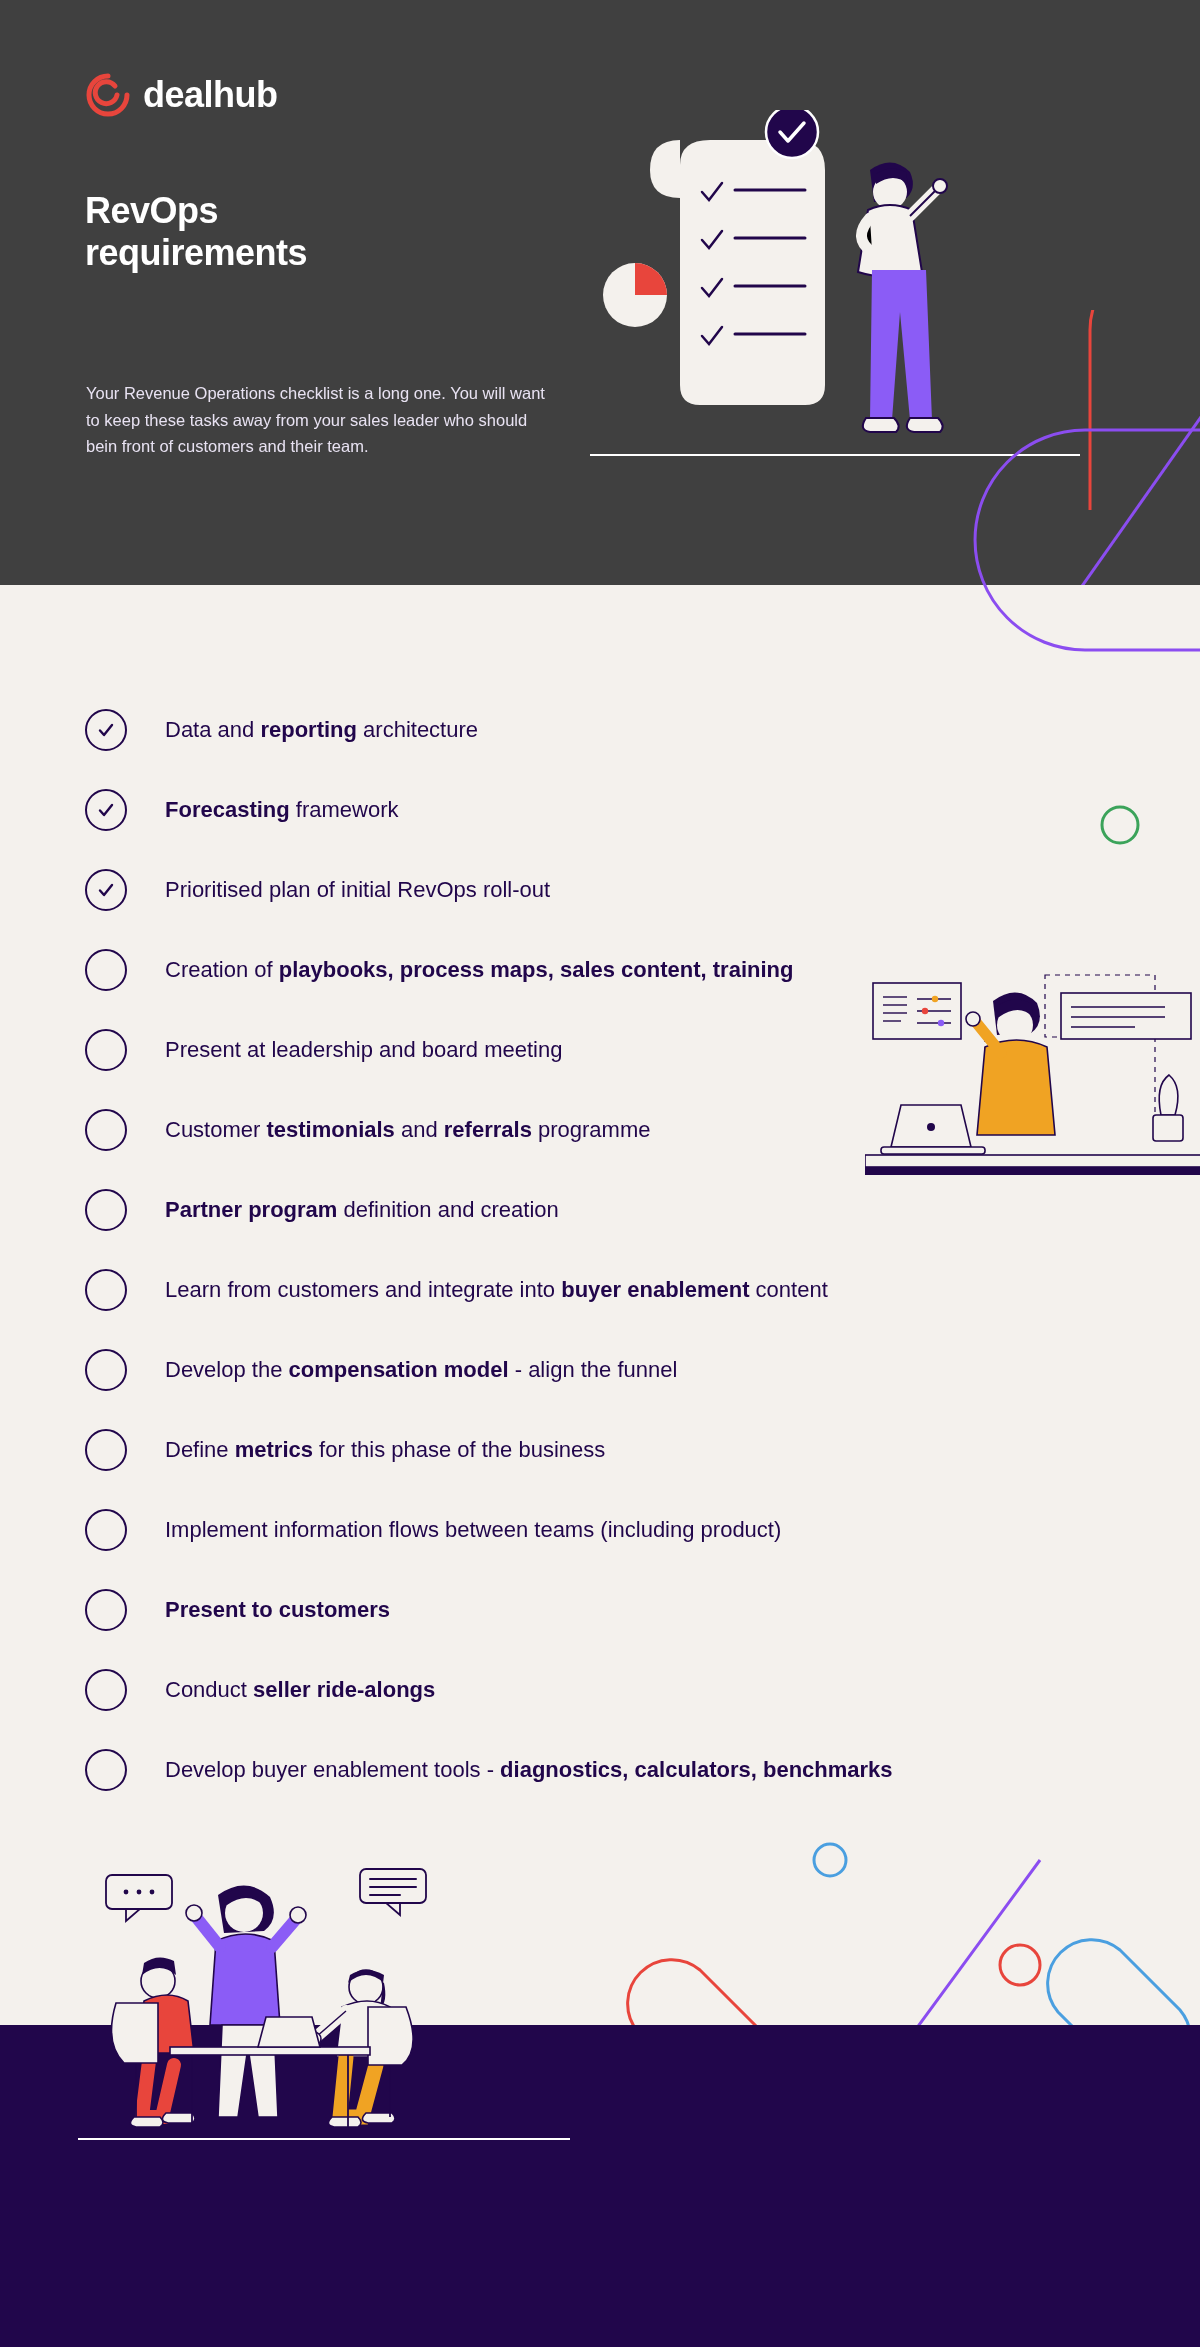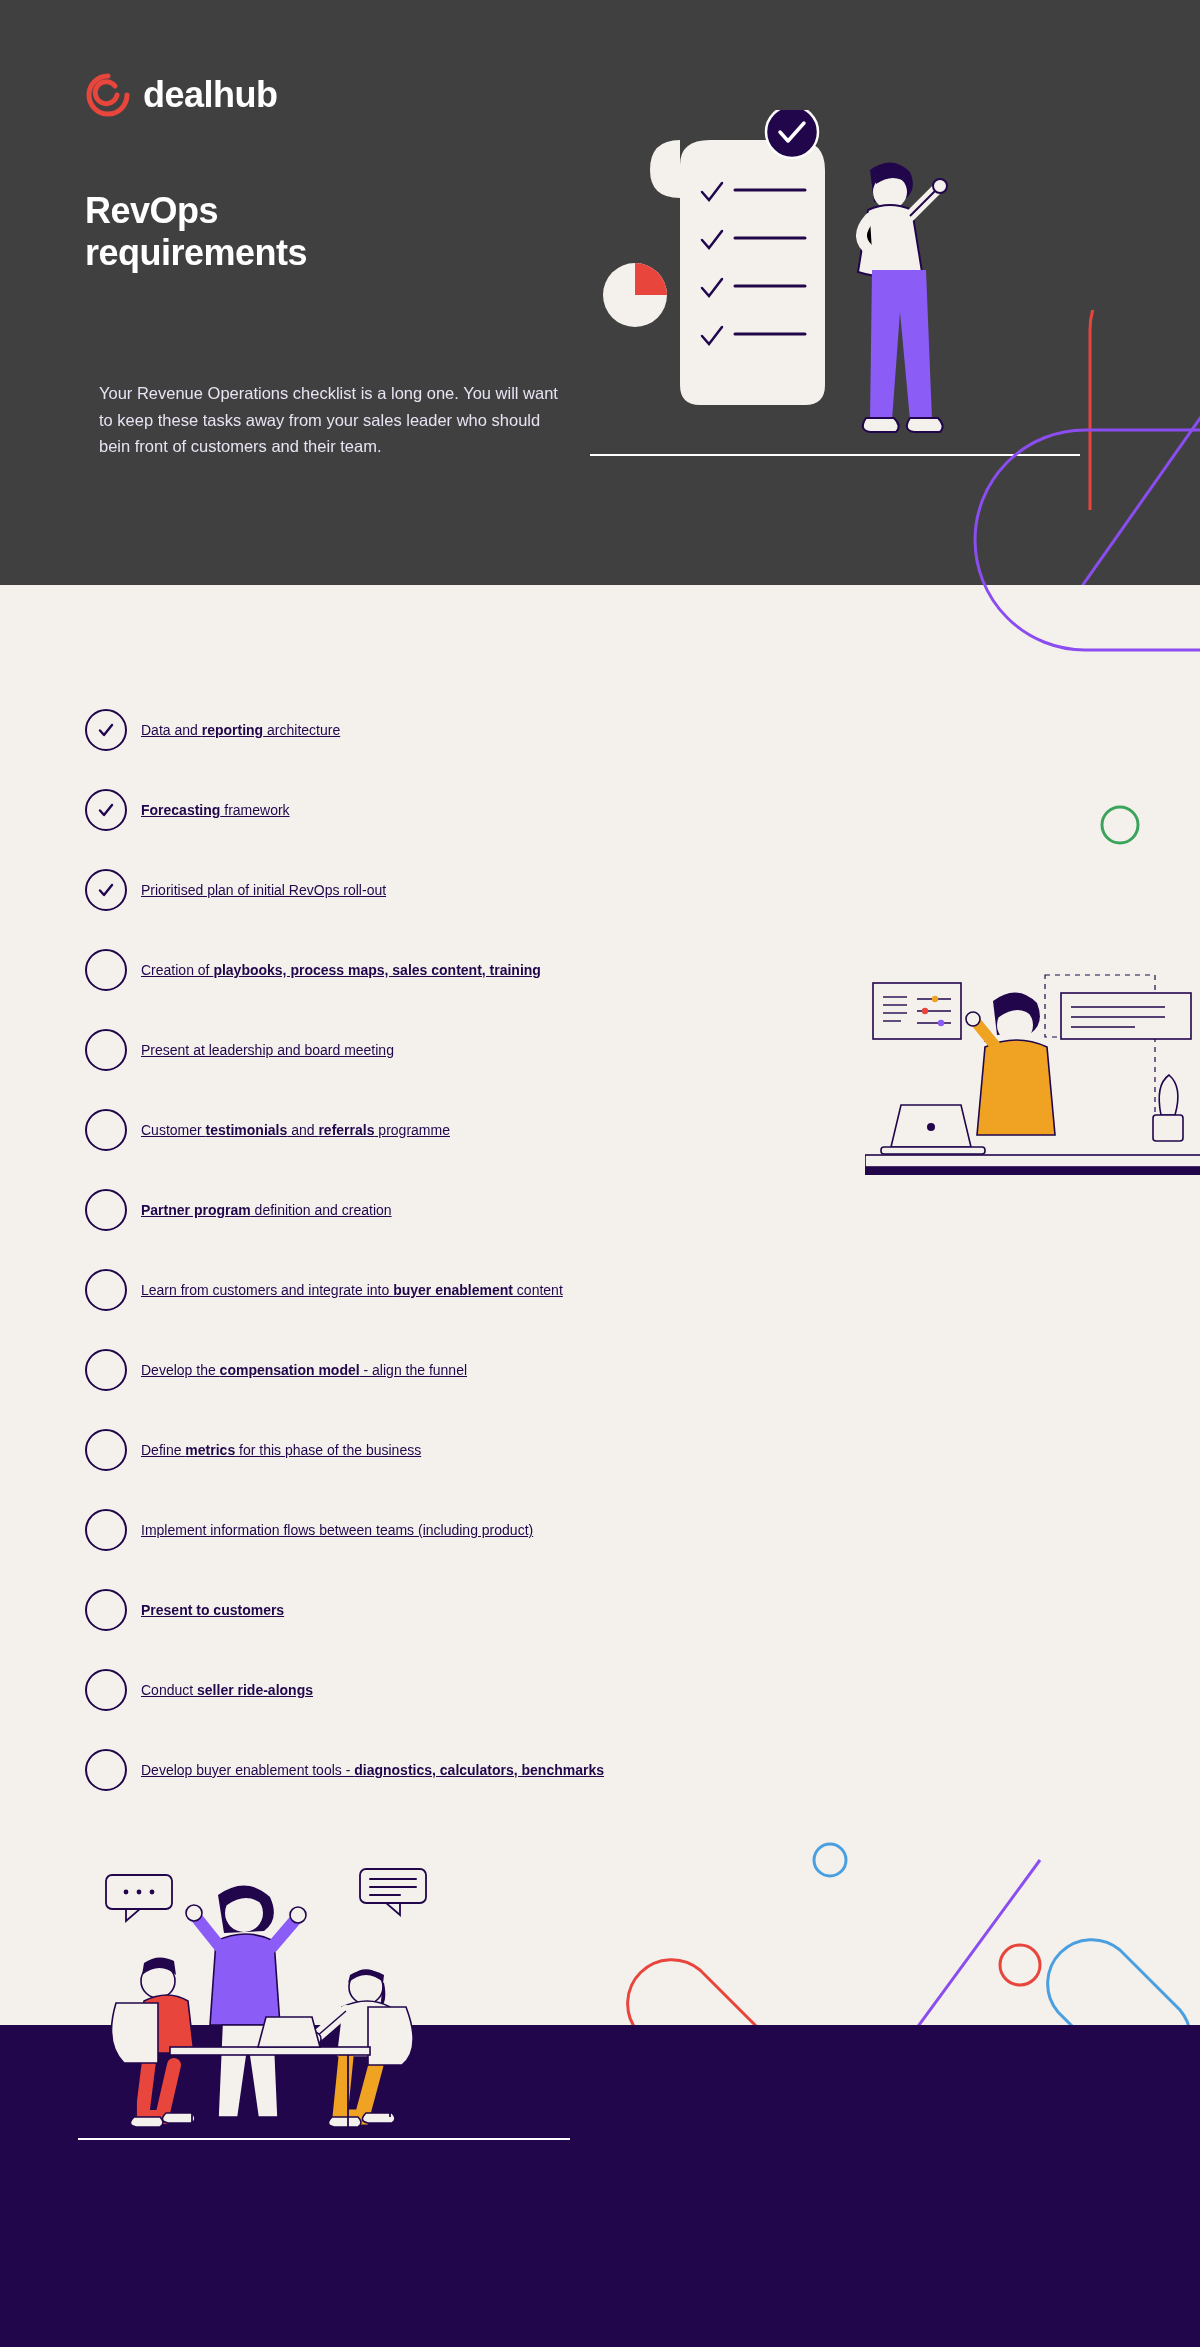--- a/index.html
+++ b/index.html
@@ -49,21 +49,21 @@
     color: #ffffff;
     font-size: 36px;
     font-weight: bold;
     line-height: 1.16;
     letter-spacing: -0.5px;
     max-width: 520px;
   }
   .header-sub {
     position: absolute;
     top: 380px;
-    left: 99px;
+    left: 86px;
     width: 470px;
     color: #e8e2f2;
     font-size: 16.5px;
     line-height: 1.62;
   }
   .header-art {
     position: absolute;
     top: 110px;
     left: 580px;
     width: 520px;
@@ -88,26 +88,25 @@
     min-width: 42px;
     border-radius: 50%;
     border: 2.2px solid #21064b;
     display: flex;
     align-items: center;
     justify-content: center;
     background: transparent;
   }
   .bullet svg { display: block; }
   .check-label {
-    margin-left: 14px;
-    font-size: 14px;
+    margin-left: 38px;
+    font-size: 22px;
     color: #21064b;
     line-height: 1.3;
     white-space: nowrap;
-    text-decoration: underline;
   }
   .check-label b { font-weight: bold; }
 
   
   .deco { position: absolute; pointer-events: none; }
 
   
   .footer {
     position: absolute;
     left: 0;

